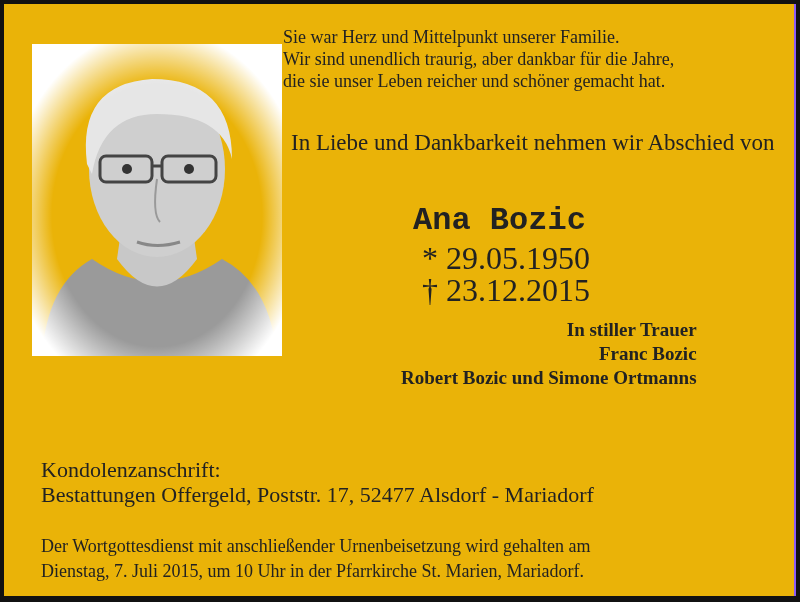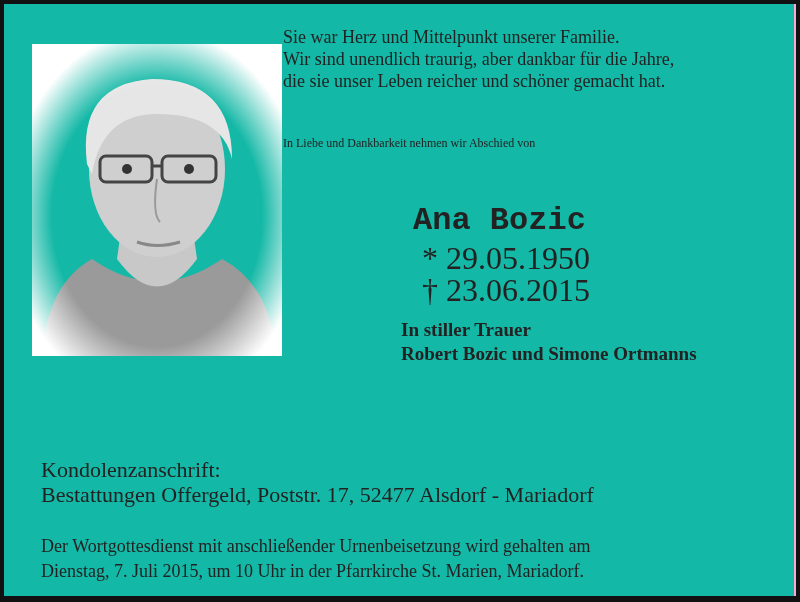--- a/index.html
+++ b/index.html
@@ -5,33 +5,33 @@
   html, body { margin: 0; padding: 0; }
   body {
     width: 800px; height: 602px; overflow: hidden;
     background: #111;
     font-family: "Liberation Serif", "DejaVu Serif", serif;
     color: #222;
   }
   .notice {
     position: absolute; left: 4px; top: 4px;
     width: 790px; height: 592px;
-    background: #14b8a6;
-    border-right: 2px solid #f9a8d4;
+    background: #eab308;
+    border-right: 2px solid #8b5cf6;
   }
   .photo {
     position: absolute; left: 28px; top: 40px;
     width: 250px; height: 312px;
   }
   .t { position: absolute; white-space: nowrap; line-height: 22px; font-size: 18px; }
   .intro { left: 279px; top: 22px; }
-  .farewell { left: 279px; top: 127px; font-size: 12px; line-height: 24px; text-align: right;}
+  .farewell { left: 287px; top: 127px; font-size: 23px; line-height: 24px; text-align: right;}
   .name { left: 409px; top: 199px; font-size: 32px; font-weight: bold; line-height: 36px; font-family: Liberation Mono, monospace; }
   .dates { left: 418px; top: 238px; font-size: 32px; line-height: 32px; }
-  .mourners { left: 397px; top: 314px; font-size: 19px; font-weight: bold; line-height: 24px; }
+  .mourners { left: 397px; top: 314px; font-size: 19px; font-weight: bold; line-height: 24px; text-align: right; }
   .condo { left: 37px; top: 453px; font-size: 22px; line-height: 25px; }
   .service { left: 37px; top: 530px; font-size: 18px; line-height: 25px; }
   .line { display: block; }
 </style>
 </head>
 <body>
 
 <div class="notice">
 
   <svg class="photo" viewBox="0 0 250 312">
@@ -69,25 +69,26 @@
   </div>
 
   <div class="t farewell">
     <span class="line">In Liebe und Dankbarkeit nehmen wir Abschied von</span>
   </div>
 
   <div class="t name">Ana Bozic</div>
 
   <div class="t dates">
     <span class="line">* 29.05.1950</span>
-    <span class="line">† 23.06.2015</span>
+    <span class="line">† 23.12.2015</span>
   </div>
 
   <div class="t mourners">
     <span class="line">In stiller Trauer</span>
+    <span class="line">Franc Bozic</span>
     <span class="line">Robert Bozic und Simone Ortmanns</span>
   </div>
 
   <div class="t condo">
     <span class="line">Kondolenzanschrift:</span>
     <span class="line">Bestattungen Offergeld, Poststr. 17, 52477 Alsdorf - Mariadorf</span>
   </div>
 
   <div class="t service">
     <span class="line">Der Wortgottesdienst mit anschließender Urnenbeisetzung wird gehalten am</span>

